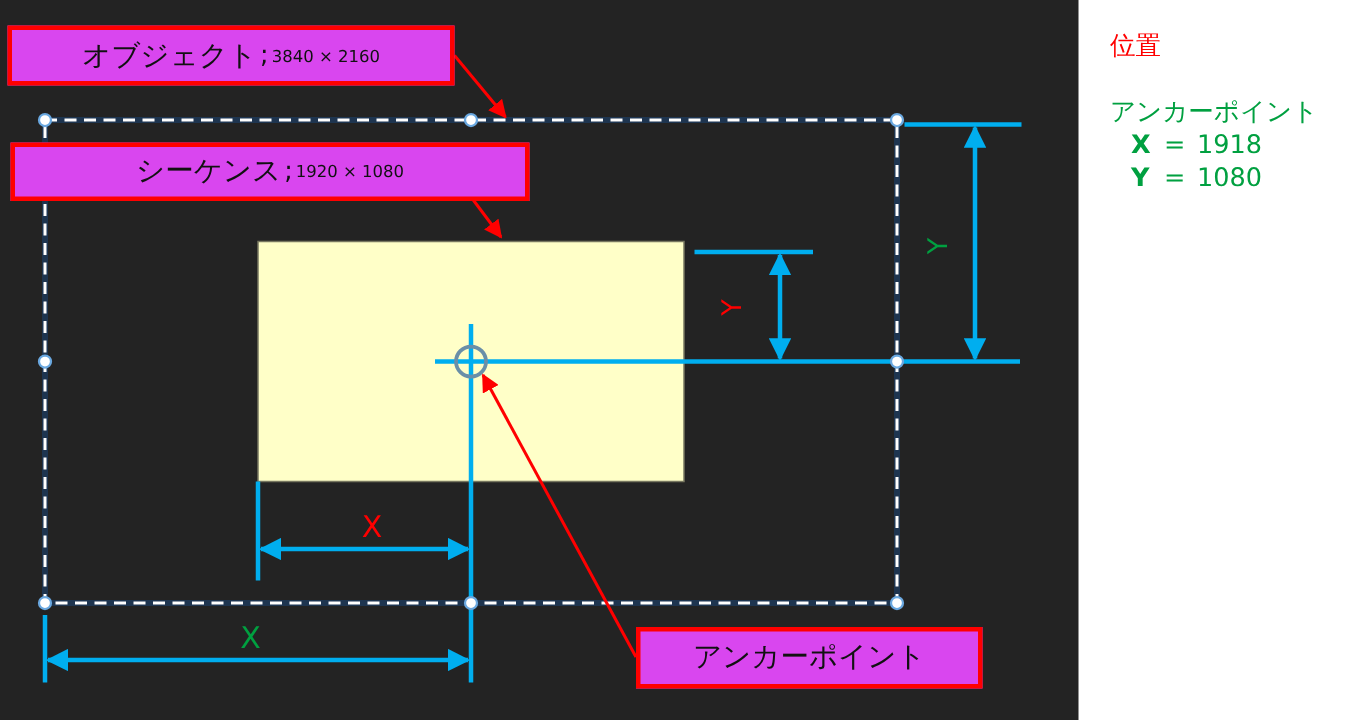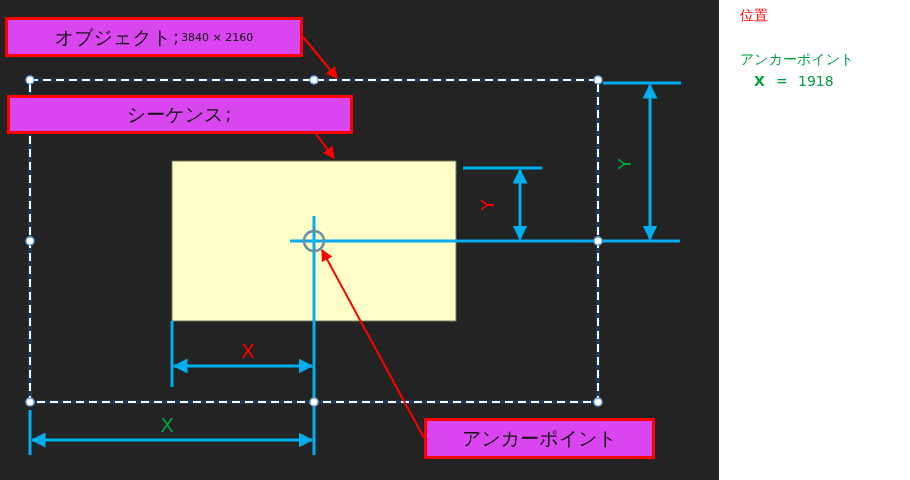--- a/index.html
+++ b/index.html
@@ -16,21 +16,21 @@
   .callout {
     position: absolute; box-sizing: border-box;
     background: #d946ef; border: 3px solid #ff0000;
     color: #111111; font-size: 19px; line-height: 1;
     display: flex; align-items: center; justify-content: center;
     white-space: nowrap;
   }
   .callout .sep { font-size: 17px; margin: 0 2px; }
   .callout .dims { font-size: 11px; }
   #legend {
-    position: absolute; left: 740px; top: 4px; font-size: 14px; line-height: 22px;
+    position: absolute; left: 740px; top: 20px; font-size: 17px; line-height: 22px;
   }
   .legend-block { margin-bottom: 22px; }
   .legend-title { display: block; }
   .legend-row { display: block; padding-left: 14px; }
   .legend-row .axis { font-weight: bold; display: inline-block; width: 22px; }
   .legend-row .eq { display: inline-block; width: 22px; }
   .red { color: #ff0000; }
   .green { color: #00a040; }
 </style>
 </head>
@@ -103,29 +103,33 @@
 
 <div class="callout" style="left:5px; top:17px; width:298px; height:40px;">
   <span>オブジェクト</span>
   <span class="sep">;</span>
   <span class="dims">3840 × 2160</span>
 </div>
 
 <div class="callout" style="left:7px; top:95px; width:346px; height:39px;">
   <span>シーケンス</span>
   <span class="sep">;</span>
+  <span class="dims">1920 × 1080</span>
 </div>
 
 <div class="callout" style="left:424px; top:418px; width:231px; height:41px;">
   <span>アンカーポイント</span>
 </div>
 
 <div id="legend">
   <div class="legend-block red">
     <span class="legend-title">位置</span>
   </div>
   <div class="legend-block green">
     <span class="legend-title">アンカーポイント</span>
     <span class="legend-row">
       <span class="axis">X</span><span class="eq">=</span><span>1918</span>
     </span>
+    <span class="legend-row">
+      <span class="axis">Y</span><span class="eq">=</span><span>1080</span>
+    </span>
   </div>
 </div>
 
 </body></html>

